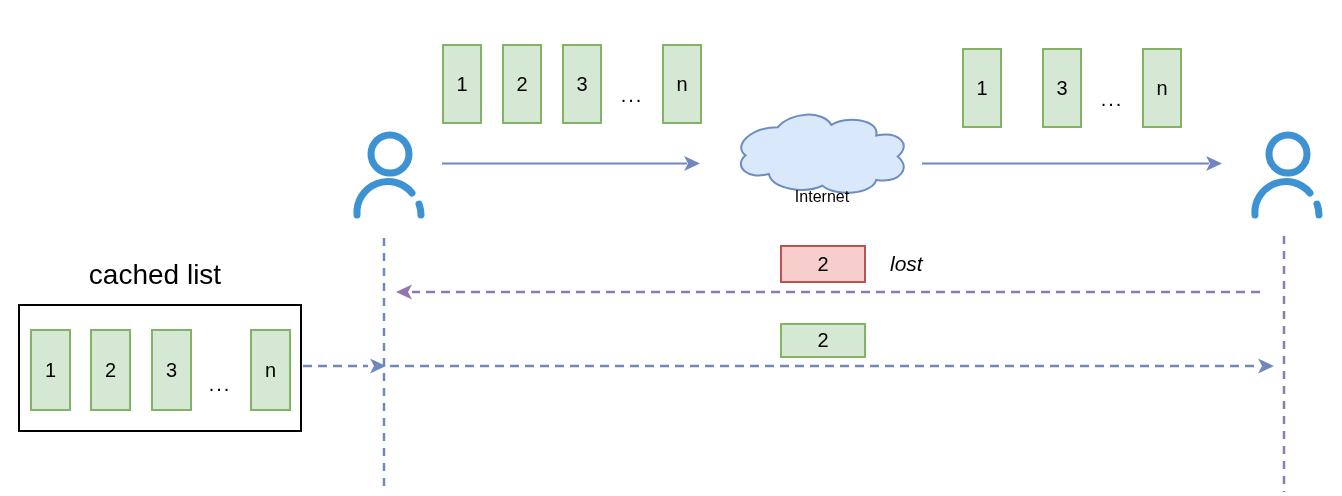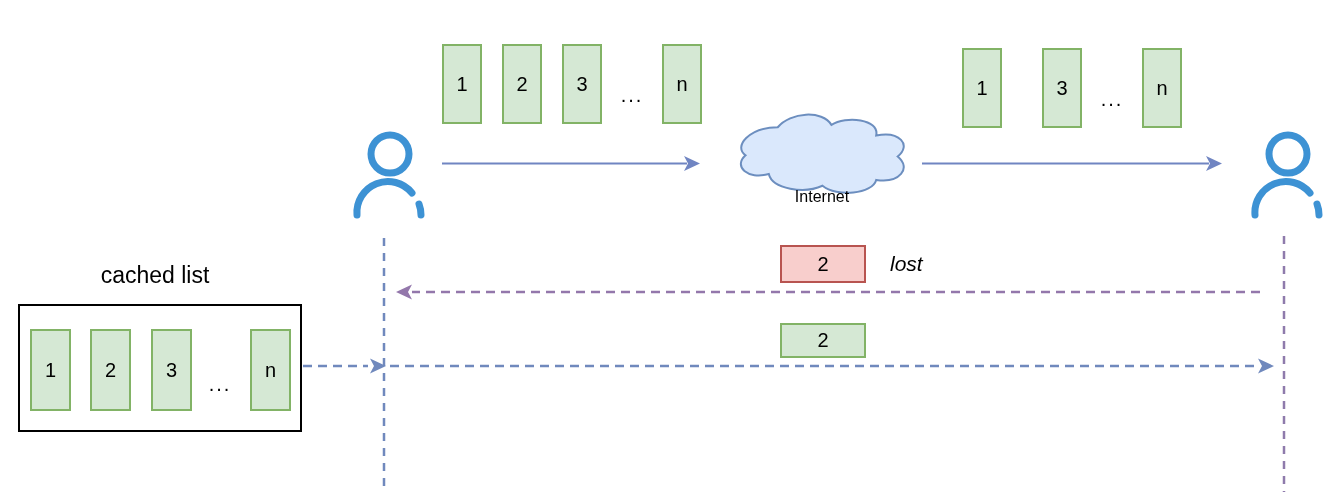--- a/index.html
+++ b/index.html
@@ -113,21 +113,21 @@
   <div class="pkt" style="left:962px; top:48px; width:40px; height:80px;">1</div>
   <div class="pkt" style="left:1042px; top:48px; width:40px; height:80px;">3</div>
   <div class="dots" style="left:1082px; top:86px; width:60px; height:26px;">...</div>
   <div class="pkt" style="left:1142px; top:48px; width:40px; height:80px;">n</div>
 
   <div class="pkt lost" style="left:780px; top:245px; width:86px; height:38px;">2</div>
   <div class="label" style="left:890px; top:251px; width:70px; height:26px; font-size:21px;font-style:italic;">lost</div>
 
   <div class="pkt" style="left:780px; top:323px; width:86px; height:35px;">2</div>
 
-  <div class="label center" style="left:60px; top:261px; width:190px; height:28px; font-size:23px;">cached list</div>
+  <div class="label center" style="left:60px; top:261px; width:190px; height:28px; font-size:28px;">cached list</div>
   <div id="cached-box"></div>
   <div class="pkt" style="left:30px; top:329px; width:41px; height:82px;">1</div>
   <div class="pkt" style="left:90px; top:329px; width:41px; height:82px;">2</div>
   <div class="pkt" style="left:151px; top:329px; width:41px; height:82px;">3</div>
   <div class="dots" style="left:192px; top:371px; width:56px; height:26px;">...</div>
   <div class="pkt" style="left:250px; top:329px; width:41px; height:82px;">n</div>
 
 </div>
 
 </body></html>

